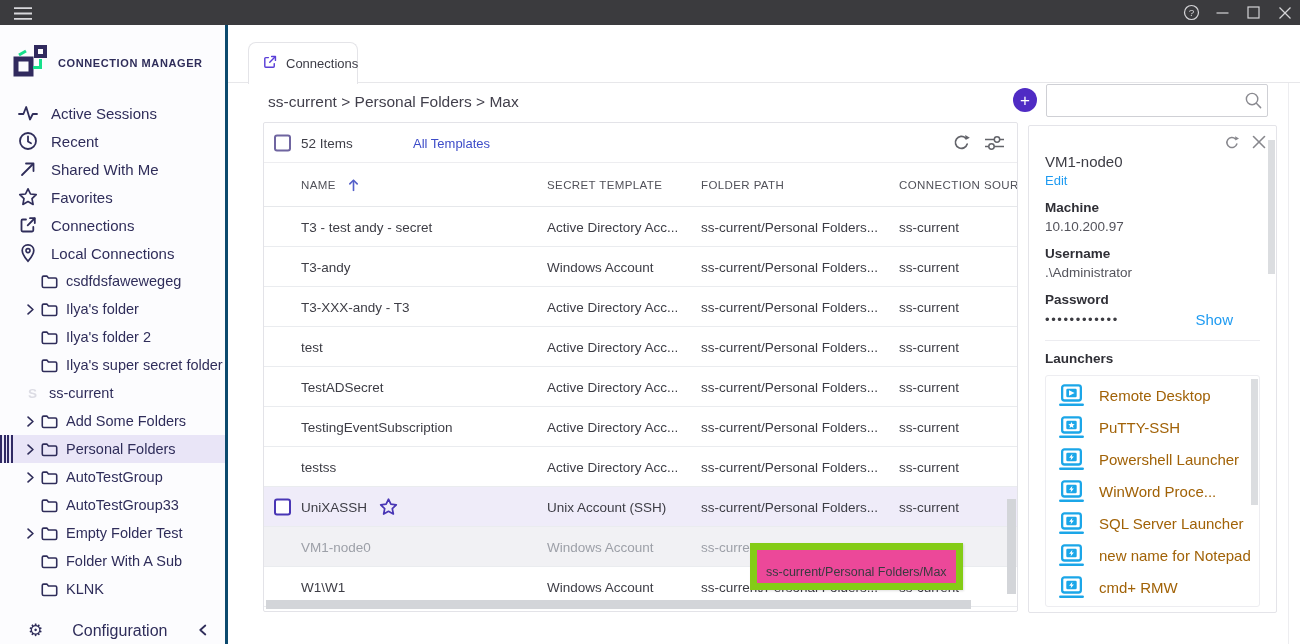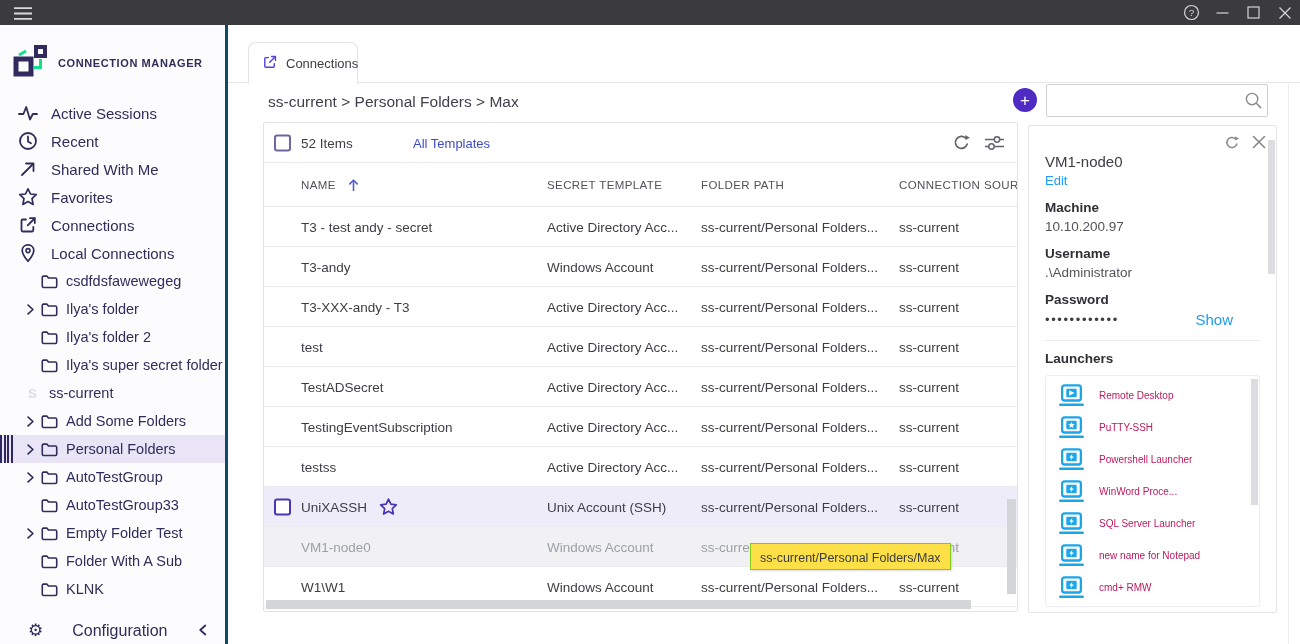--- a/index.html
+++ b/index.html
@@ -79,22 +79,22 @@
   .t-row { position:relative; height:40px; border-bottom:1px solid #eaecef; cursor:pointer; }
   .t-row.selected { background:#efecf9; }
   .t-row.hovered { background:#f1f1f4; }
   .td { position:absolute; top:50%; transform:translateY(-50%); font-size:13.5px; color:#3d3d45; white-space:nowrap; }
   .t-row.hovered .td { color:#9da0a8; }
   .row-star { position:absolute; left:115px; top:50%; transform:translateY(-50%); color:#4936b5; display:flex; cursor:pointer; }
   .hscroll-thumb { position:absolute; left:2px; bottom:2px; width:705px; height:9px; background:#d3d5d9; cursor:pointer; }
   .vscroll-thumb { position:absolute; right:1px; top:376px; width:9px; height:95px; background:#d3d5d9; cursor:pointer; }
 
   
-  .tooltip { position:absolute; left:522px; top:518px; background:#fde047; border:1px solid #84cc16;
-             padding:7px 9px 4px; font-size:12.5px; color:#3a3a40; z-index:20; white-space:nowrap;
+  .tooltip { position:absolute; left:522px; top:518px; background:#ec4899; border:7px solid #84cc16;
+             padding:15px 9px 4px; font-size:12.5px; color:#3a3a40; z-index:20; white-space:nowrap;
              box-shadow:1px 1px 2px rgba(0,0,0,0.12); }
 
   
   .panel { position:absolute; left:800px; top:100px; width:249px; height:488px; background:#fff;
            border:1px solid #e4e4e9; border-radius:2px; padding:12px 16px 10px; }
   .panel-icons { position:absolute; top:9px; right:10px; display:flex; gap:12px; color:#87878d; }
   .panel-icons .pi { cursor:pointer; display:flex; }
   .panel-scroll { position:absolute; right:1px; top:14px; width:7px; height:134px; background:#dbdde0; cursor:pointer; }
   .panel-title { margin-top:15px; font-size:15px; color:#3c3c44; }
   .edit-link { margin-top:3px; font-size:13px; color:#1f9bf1; cursor:pointer; width:max-content; }
@@ -102,21 +102,21 @@
   .flabel { font-size:13.5px; font-weight:bold; color:#2f2f36; }
   .fvalue { margin-top:4px; font-size:13.5px; color:#54545c; }
   .pass-row { margin-top:4px; display:flex; justify-content:space-between; align-items:center; width:188px; }
   .pass-dots { font-size:13px; letter-spacing:1.6px; color:#3c3c42; }
   .show-link { font-size:15px; color:#1f9bf1; cursor:pointer; }
   .pdivider { margin-top:12px; border-top:1px solid #ececf0; }
   .launch-head { margin-top:10px; font-size:13.5px; font-weight:bold; color:#2f2f36; }
   .launch-box { position:relative; margin-top:9px; border:1px solid #ededf1; border-radius:3px; padding:3px 0; }
   .launch-item { display:flex; align-items:center; gap:14px; height:32px; padding-left:12px; cursor:pointer; }
   .launch-item .ic { width:27px; display:flex; }
-  .launch-label { font-size:10px; color:#be185d; white-space:nowrap; }
+  .launch-label { font-size:15px; color:#a16207; white-space:nowrap; }
   .launch-scroll { position:absolute; right:1px; top:3px; width:7px; height:126px; background:#dbdde0; cursor:pointer; }
 </style>
 </head>
 <body>
 
 <div id="window">
 
   <div class="titlebar">
     <div class="hamburger">
       <svg width="20" height="15" viewBox="0 0 20 15">

